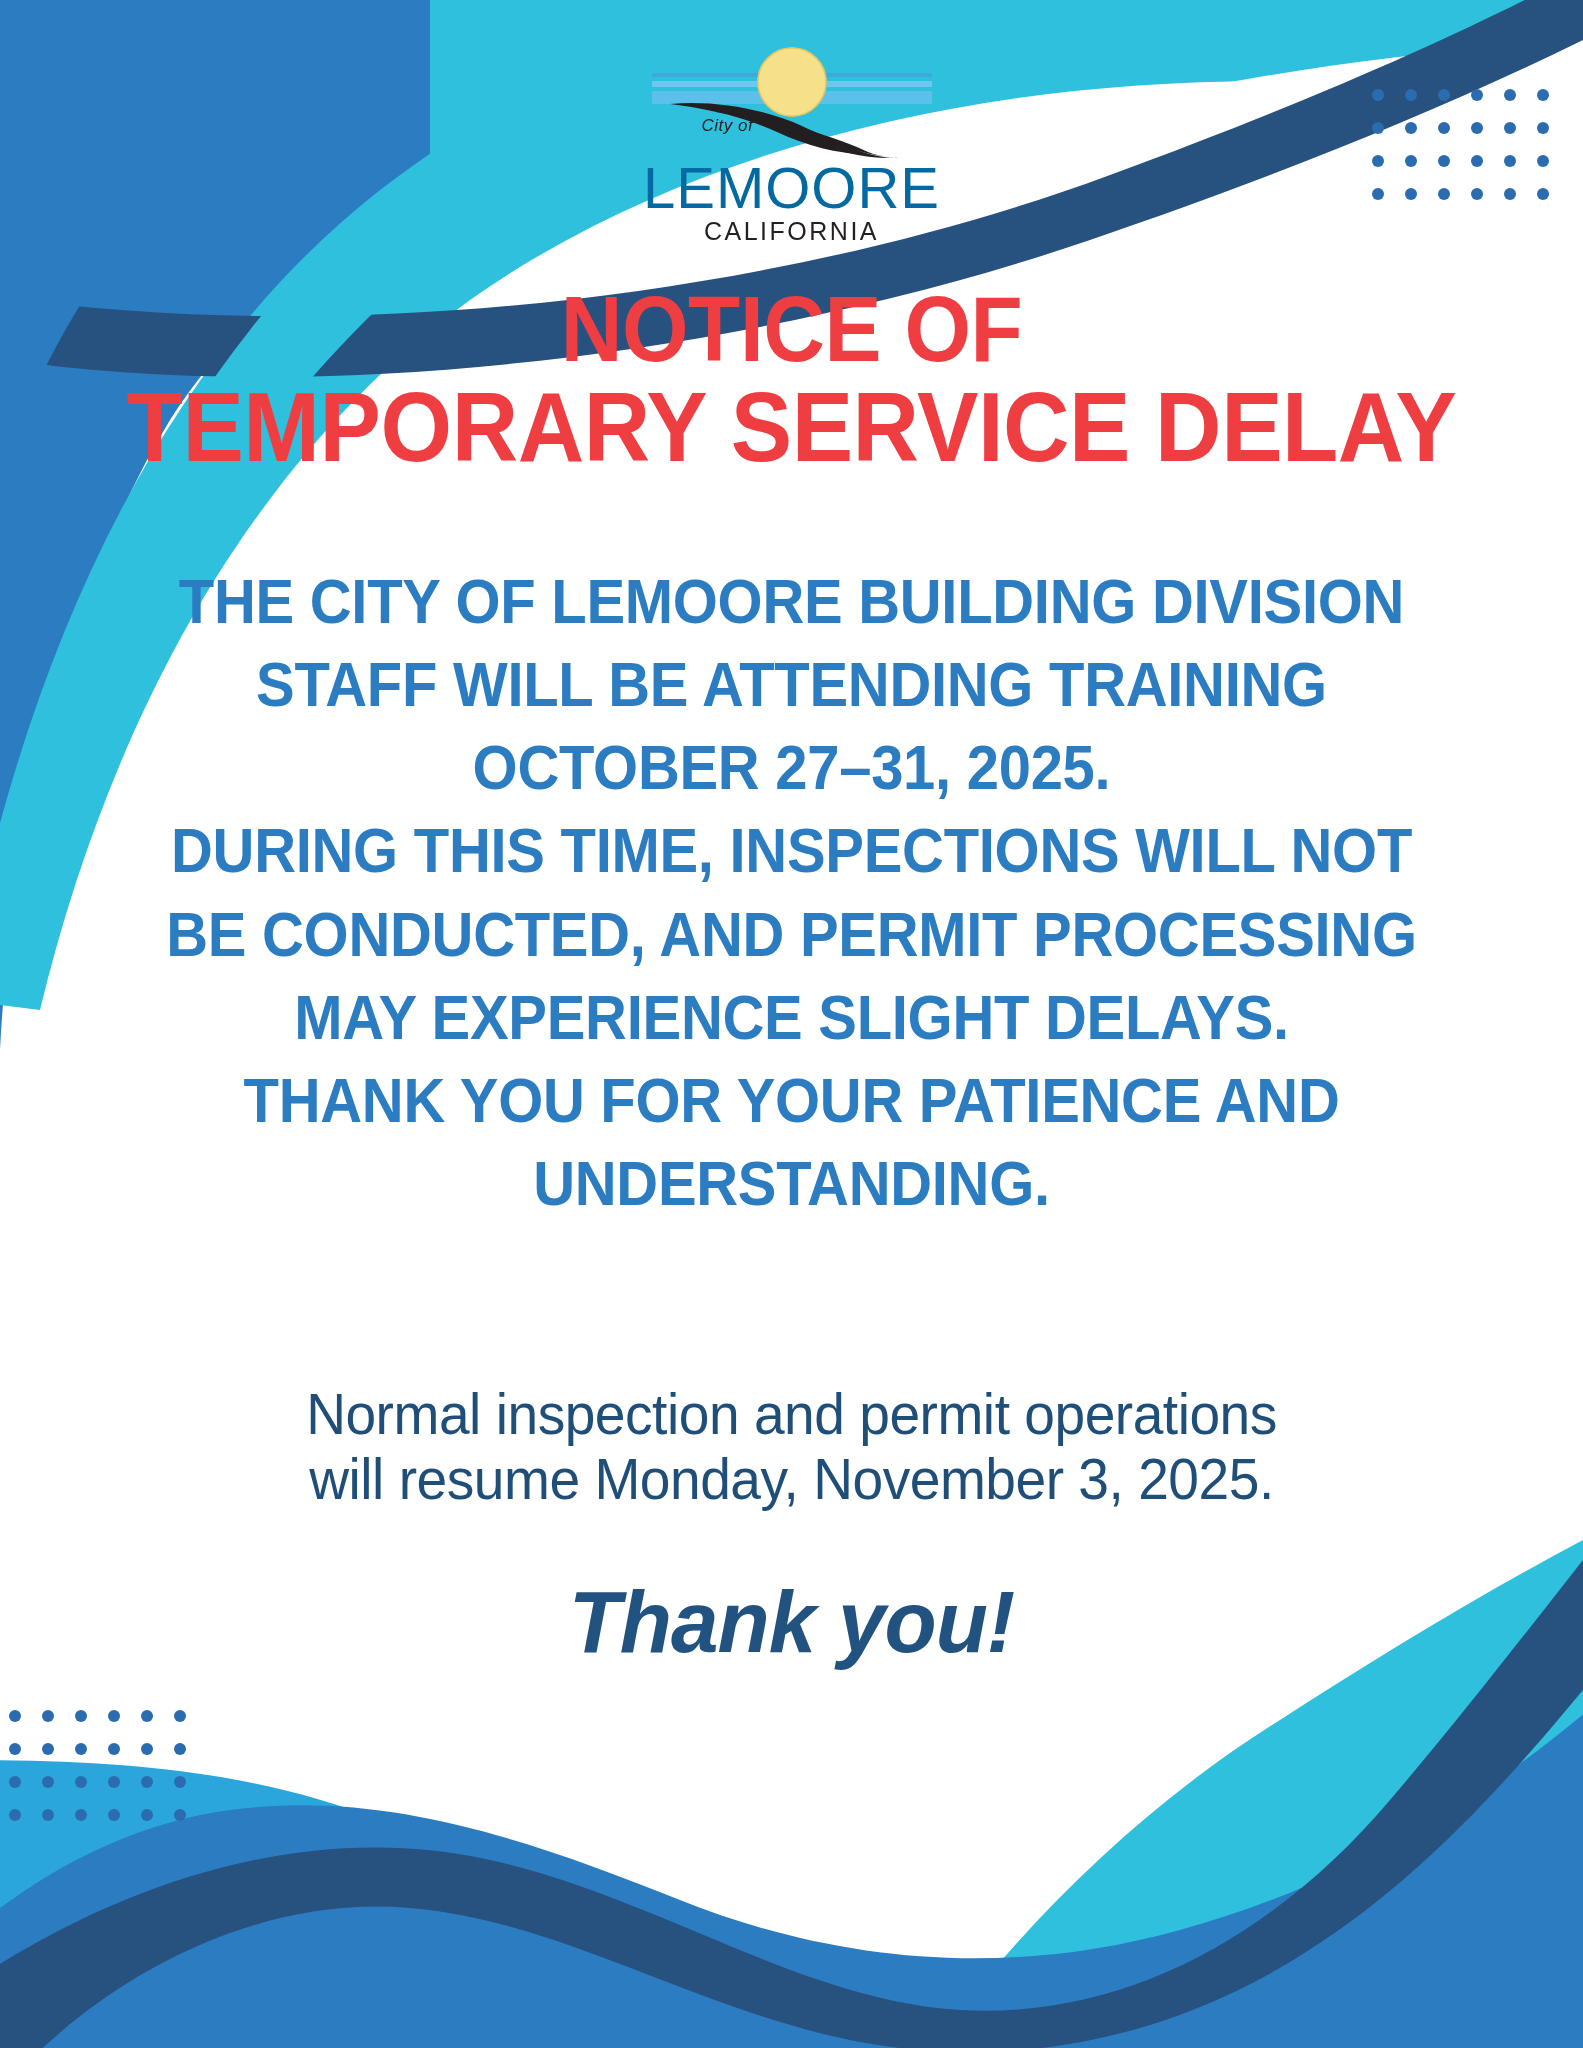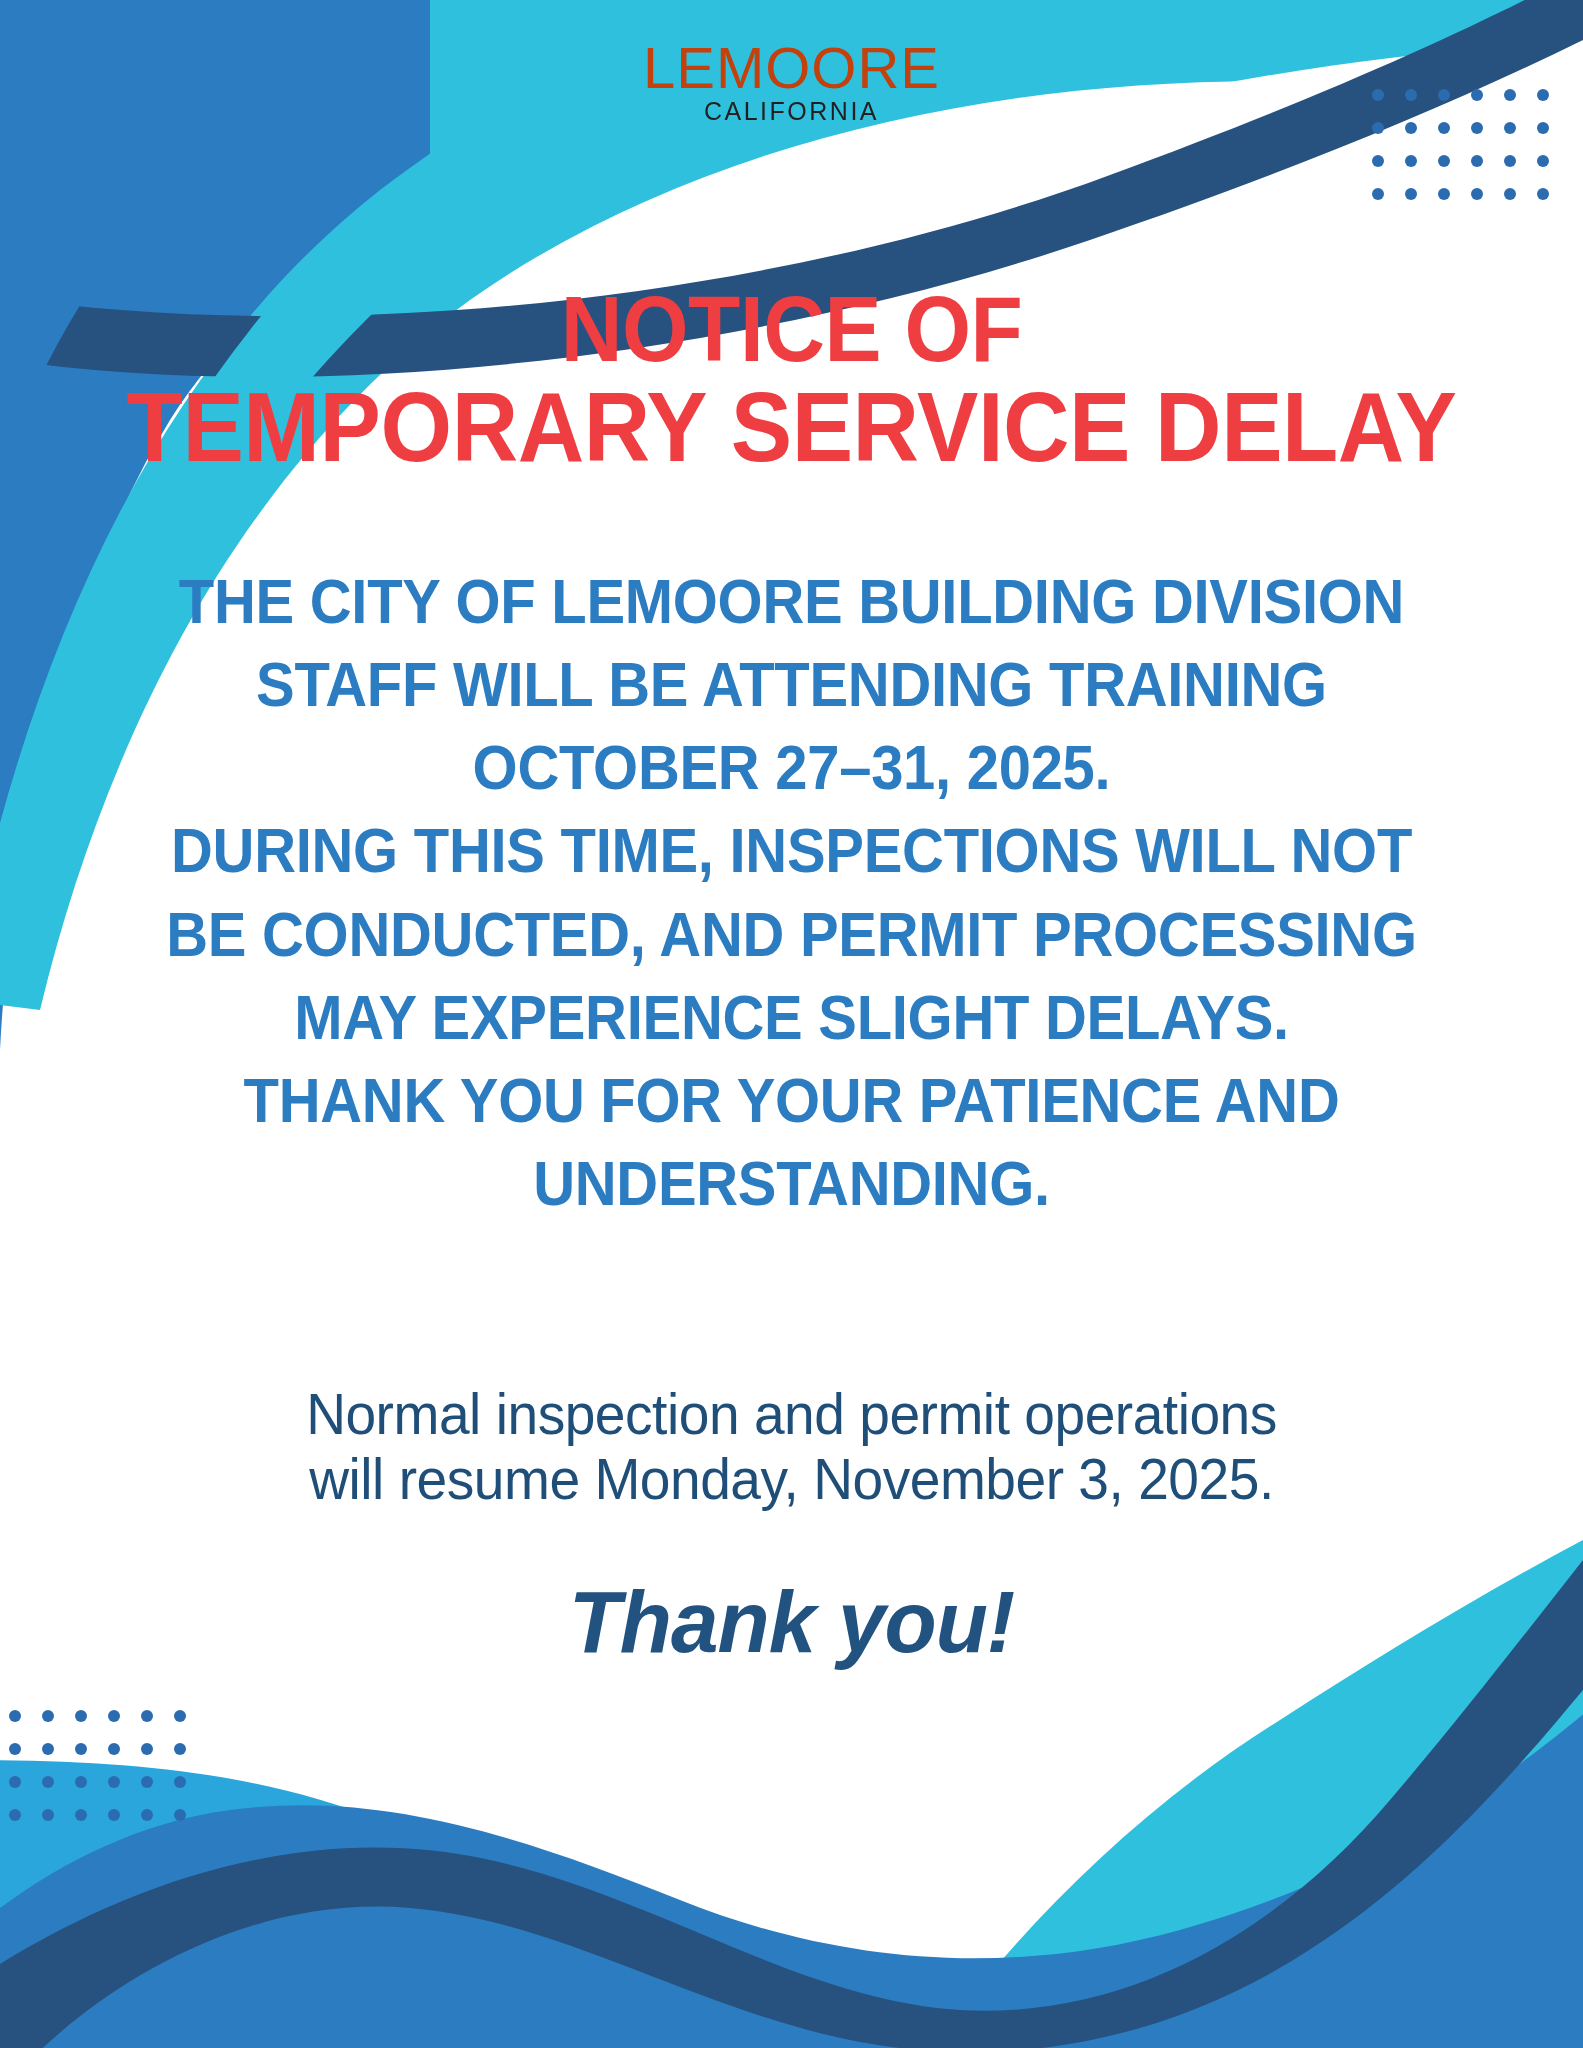--- a/index.html
+++ b/index.html
@@ -54,21 +54,21 @@
     font-size: 17px;
     color: #231f20;
     letter-spacing: .5px;
   }
   .logo-name {
     margin-top: 2px;
     font-family: "Liberation Sans", sans-serif;
     font-size: 58px;
     font-weight: 400;
     letter-spacing: 1px;
-    color: #c2410c;
+    color: #0369a1;
     line-height: .95;
   }
   .logo-state {
     font-family: "Liberation Sans", sans-serif;
     font-size: 25px;
     font-weight: 400;
     letter-spacing: 2.5px;
     color: #231f20;
     margin-top: 2px;
     text-align: center;
@@ -232,20 +232,37 @@
         <circle cx="81" cy="1815" r="6"></circle>
       <circle cx="114" cy="1815" r="6"></circle>
         <circle cx="147" cy="1815" r="6"></circle>
         <circle cx="180" cy="1815" r="6"></circle>
     </g>
   </svg>
 
   <div class="content">
 
     <div class="logo-block">
+      <div class="logo-mark">
+        <svg width="300" height="120" viewBox="0 0 300 120" xmlns="http://www.w3.org/2000/svg">
+
+          <circle cx="150" cy="44" r="34" fill="#f6e08a" stroke="#e6c85f" stroke-width="1.5"></circle>
+
+          <rect x="10" y="35" width="280" height="4" fill="#3fa9dd"></rect>
+          <rect x="10" y="43" width="280" height="6" fill="#6cc8ec"></rect>
+          <rect x="10" y="53" width="280" height="13" fill="#5bc0ea"></rect>
+
+          <circle cx="150" cy="44" r="34" fill="#f6e08a" stroke="#e6c85f" stroke-width="1.5"></circle>
+
+          <path fill="#231f20" d="M28,66 C70,62 120,70 160,88 C185,100 205,110 225,116 C195,116 165,108 135,94 C100,78 62,70 28,66 Z"></path>
+          <path fill="#231f20" d="M74,74 C116,74 160,86 196,104 C214,113 232,118 248,120 C220,120 190,113 160,99 C128,84 100,77 74,74 Z"></path>
+          <path fill="#231f20" d="M122,84 C158,88 196,100 226,114 C238,119 252,120 262,120 C238,120 212,113 186,102 C160,92 140,87 122,84 Z"></path>
+        </svg>
+        <div class="logo-city">City of</div>
+      </div>
       <div class="logo-name">LEMOORE</div>
       <div class="logo-state">CALIFORNIA</div>
     </div>
 
     <div class="headline">
       <span class="l1">NOTICE OF</span>
       <span class="l2">TEMPORARY SERVICE DELAY</span>
     </div>
 
     <div class="body-blue">

